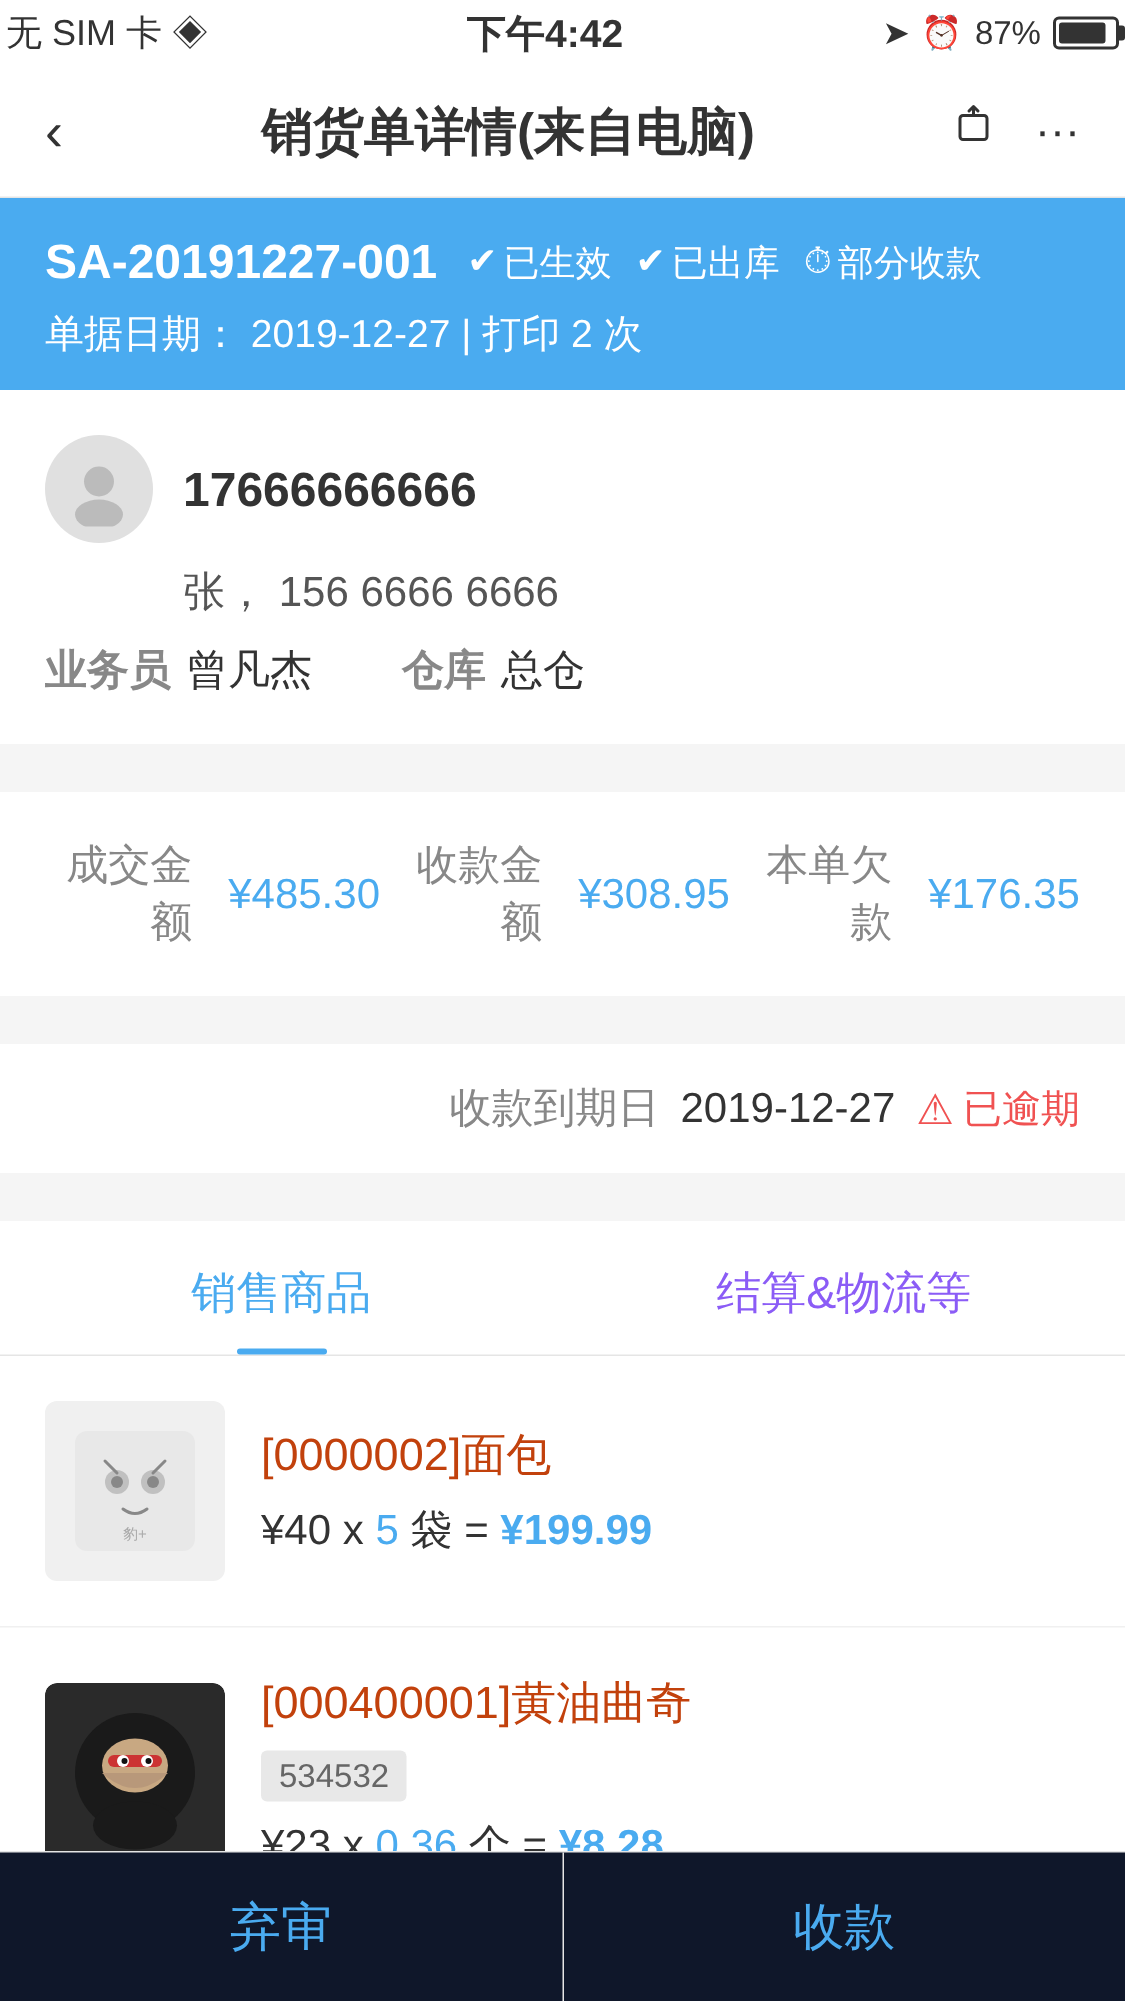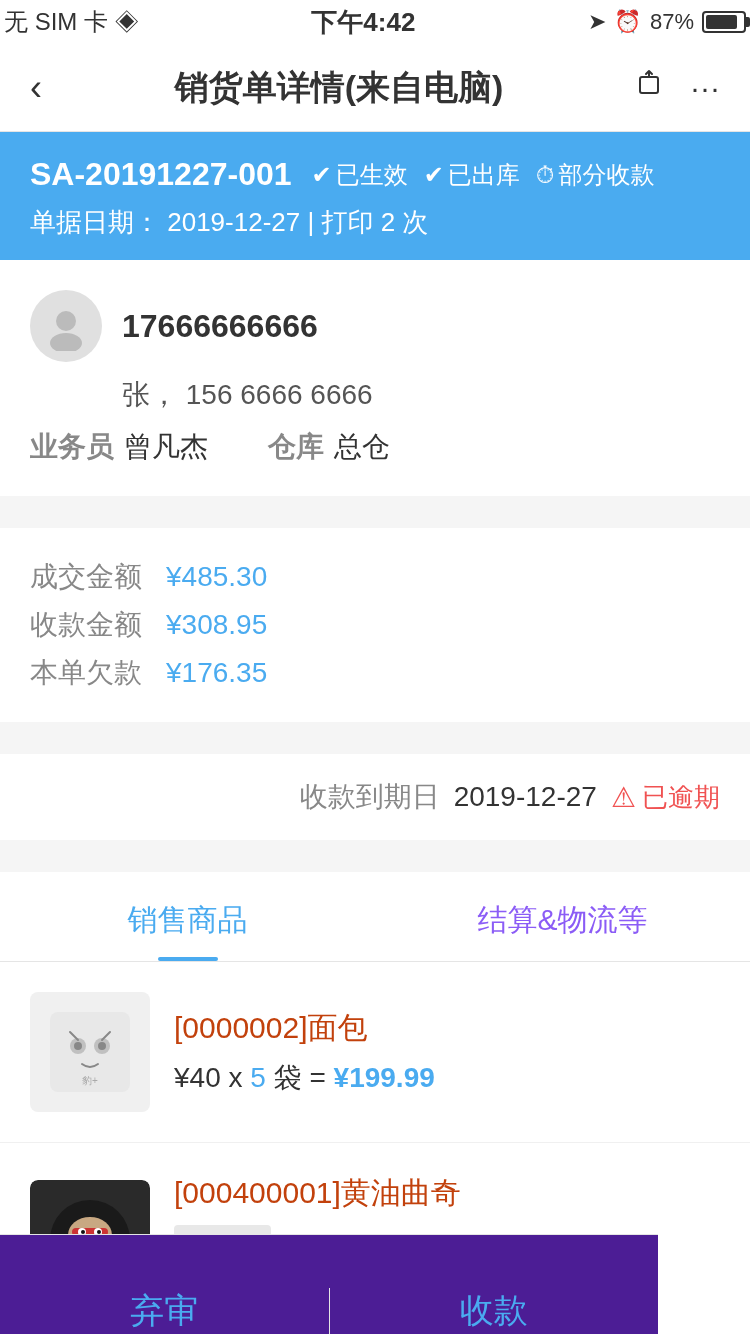--- a/index.html
+++ b/index.html
@@ -110,21 +110,21 @@
       margin-bottom: 16px;
     }
     .summary-row {
       display: flex;
       justify-content: space-between;
       align-items: flex-start;
     }
     .summary-left { display: flex; align-items: center; gap: 16px; font-size: 28px; color: #555; }
     .summary-kind-label { color: #888; }
     .summary-kind-value { color: #333; font-weight: 500; }
-    .summary-right { display: flex; flex-direction: column; gap: 10px; text-align: right; }
+    .summary-right { display: flex; flex-direction: row; gap: 10px; text-align: right; }
     .summary-item { display: flex; justify-content: space-between; align-items: center; gap: 24px; font-size: 28px; }
     .summary-item-label { color: #888; }
     .summary-item-value { color: #4AABF0; font-weight: 500; }
 
     
     .due-section {
       background: #fff;
       padding: 24px 30px;
       display: flex;
       align-items: center;
@@ -205,26 +205,25 @@
     }
     .product-price { font-size: 28px; color: #333; }
     .product-price .qty { color: #4AABF0; }
     .product-price .total { color: #4AABF0; font-weight: 600; }
 
     
     .bottom-bar {
       position: fixed;
       bottom: 0;
       left: 0;
-      width: 658px;
+      width: 750px;
       height: 100px;
-      background: #4c1d95;
+      background: #0f172a;
       border-top: 1px solid #e5e5e5;
       display: flex;
-      align-items: flex-end;
     }
     .bottom-btn {
       flex: 1;
       display: flex;
       align-items: center;
       justify-content: center;
       font-size: 34px;
       font-weight: 500;
       cursor: pointer;
     }

